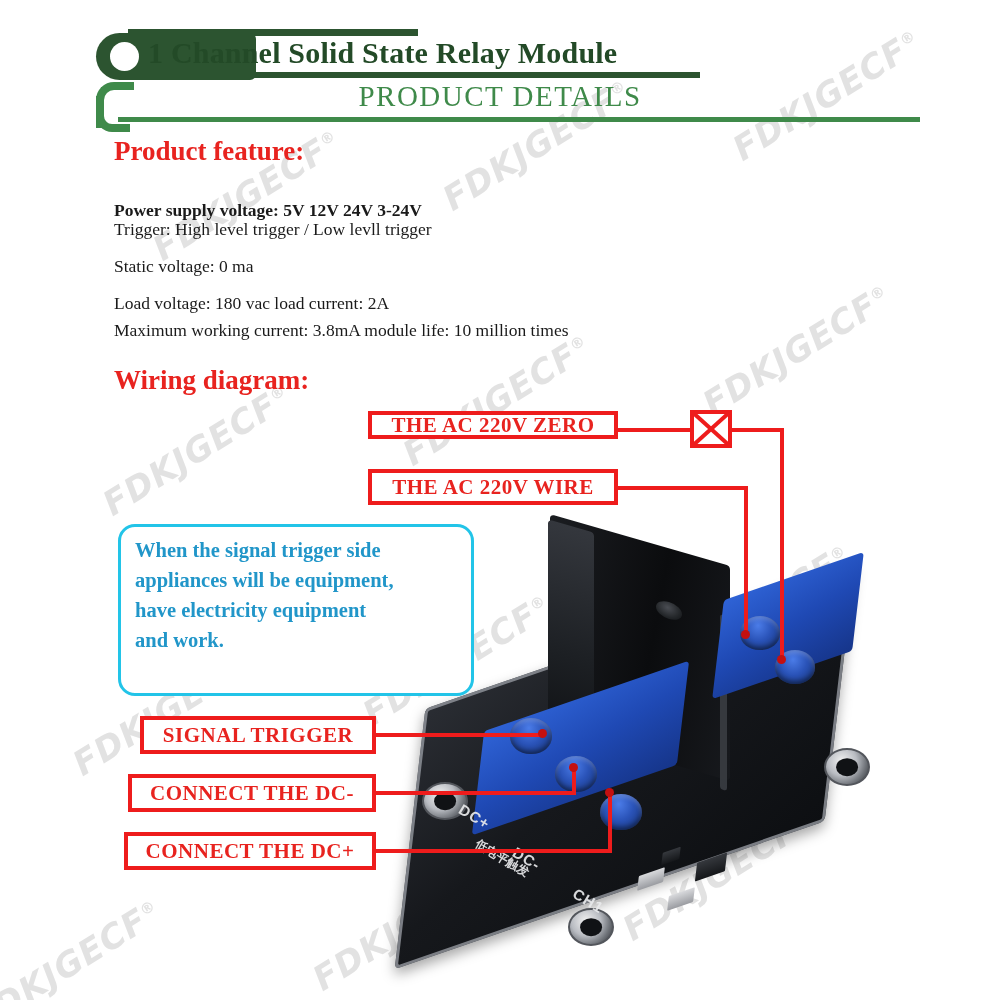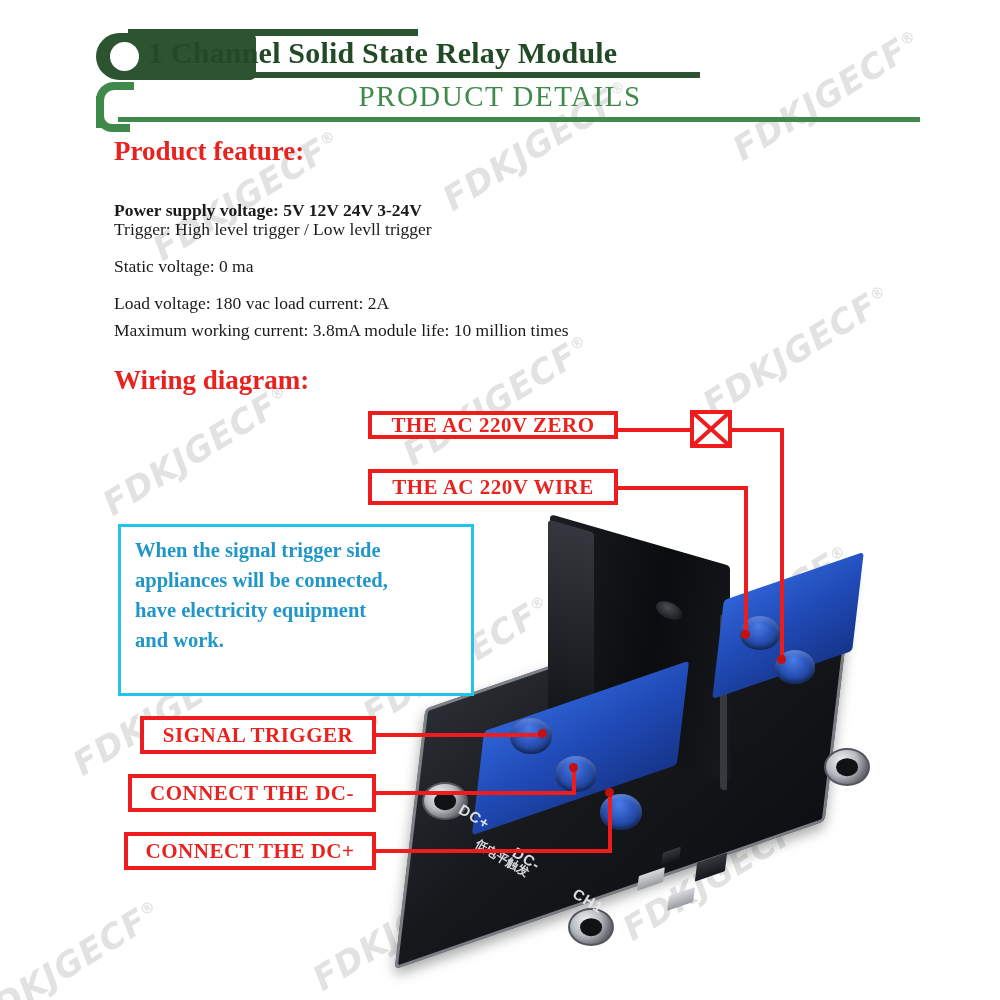--- a/index.html
+++ b/index.html
@@ -87,21 +87,21 @@
     border:4px solid #ee1c1c;background:#ffffff;
     color:#e8231f;font-weight:bold;
     font-family:"Liberation Serif", serif;
     display:flex;align-items:center;justify-content:center;
     letter-spacing:0.5px;box-sizing:border-box;
   }
 
   
   .note{
     position:absolute;left:118px;top:524px;width:356px;height:172px;
-    border:3px solid #22c4e8;border-radius:0;background:#ffffff;
+    border:3px solid #22c4e8;border-radius:17px;background:#ffffff;
     z-index:30;box-sizing:border-box;padding:8px 14px 0 14px;
   }
   .note p{
     margin:0;color:#2196c9;font-weight:bold;
     font-family:"Liberation Serif", serif;
     font-size:20.5px;line-height:30px;
   }
 
   
   .wire{position:absolute;background:#ee1c1c;z-index:20;}
@@ -246,21 +246,21 @@
 
   <div class="wire hwire" style="left:616px;top:486px;width:131px;"></div>
   <div class="wire vwire" style="left:744px;top:486px;height:150px;"></div>
   <div class="dot" style="left:741px;top:630px;"></div>
 
   <div class="callout" style="left:368px;top:411px;width:250px;height:28px;font-size:21px;">THE AC 220V ZERO</div>
   <div class="callout" style="left:368px;top:469px;width:250px;height:36px;font-size:21px;">THE AC 220V WIRE</div>
 
   <div class="note">
     <p>When the signal trigger side</p>
-    <p>appliances will be connected,</p>
+    <p>appliances will be equipment,</p>
     <p>have electricity equipment</p>
     <p>and work.</p>
   </div>
 
   <div class="callout" style="left:140px;top:716px;width:236px;height:38px;font-size:21px;">SIGNAL TRIGGER</div>
   <div class="wire hwire" style="left:376px;top:733px;width:168px;"></div>
   <div class="dot" style="left:538px;top:729px;"></div>
 
   <div class="callout" style="left:128px;top:774px;width:248px;height:38px;font-size:21px;">CONNECT THE DC-</div>
   <div class="wire hwire" style="left:376px;top:791px;width:200px;"></div>

